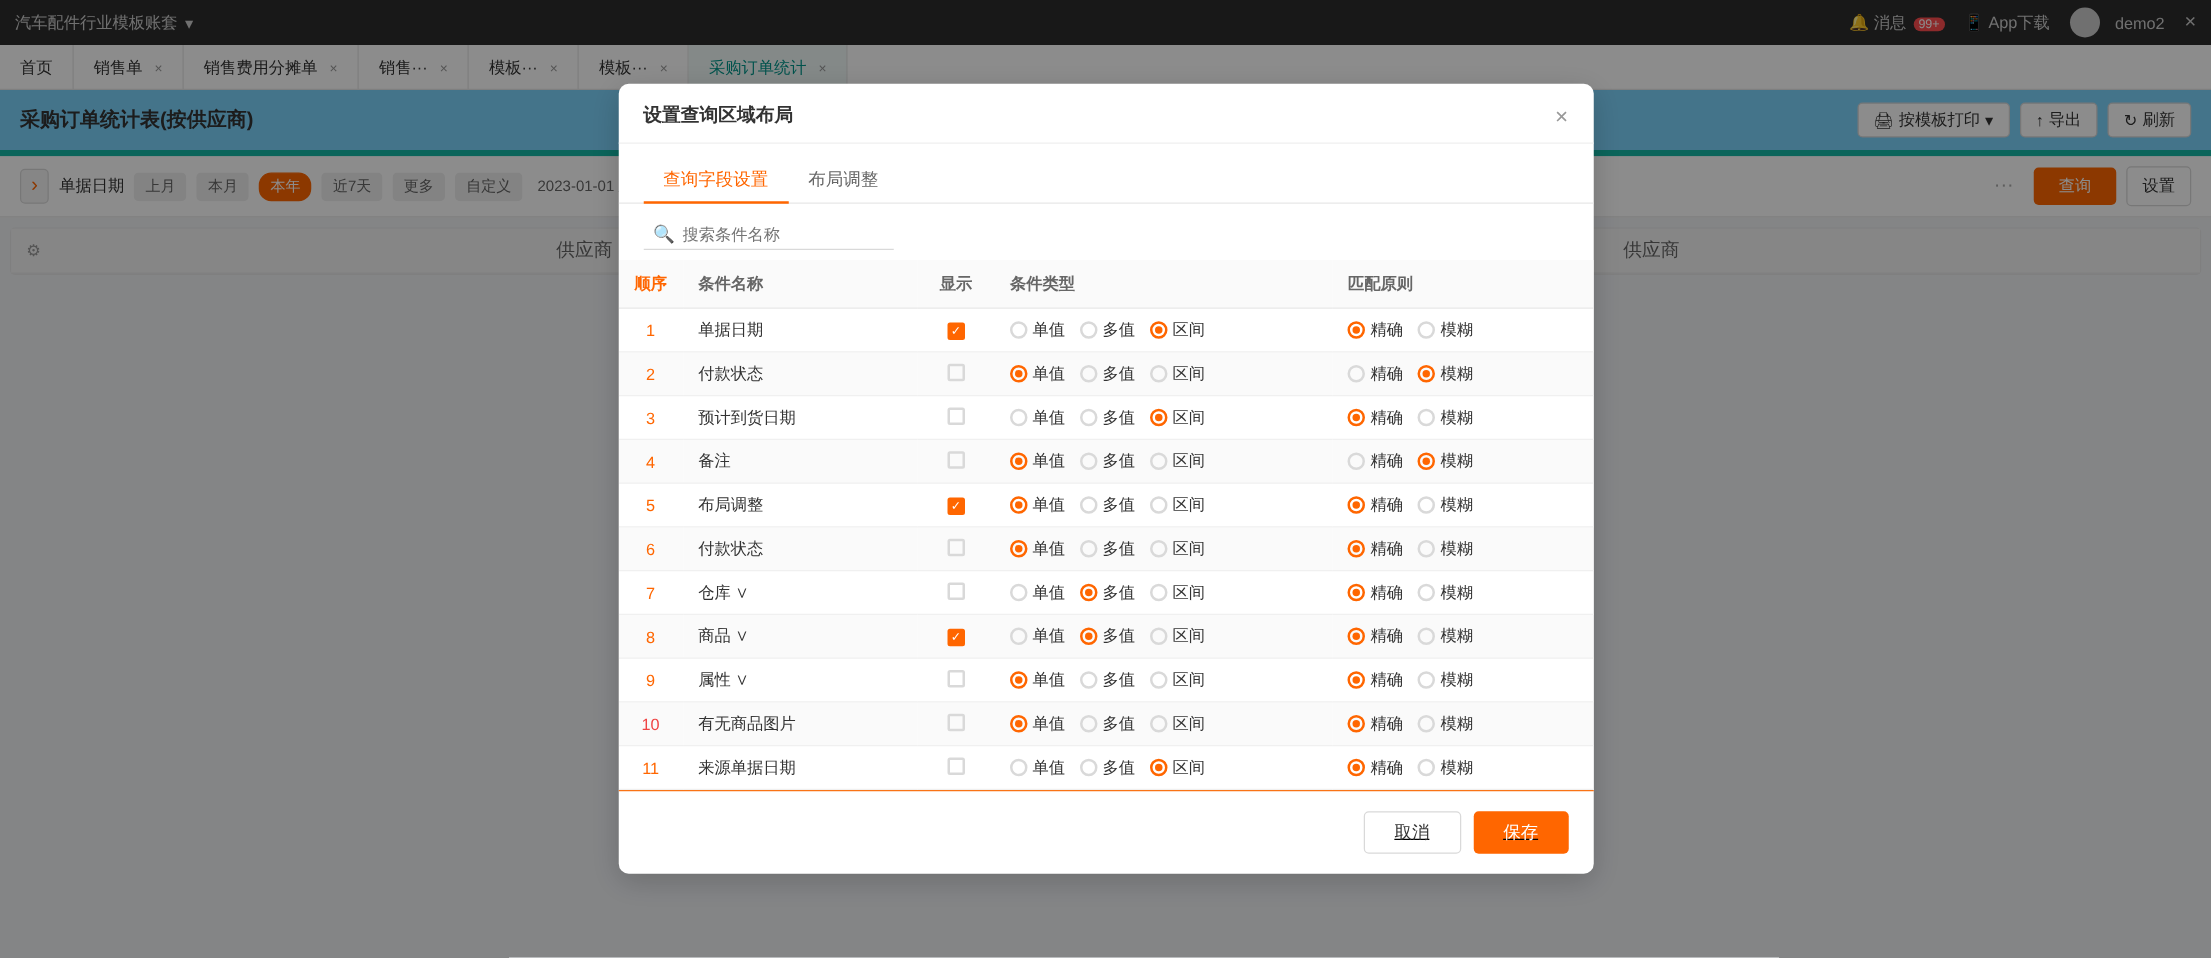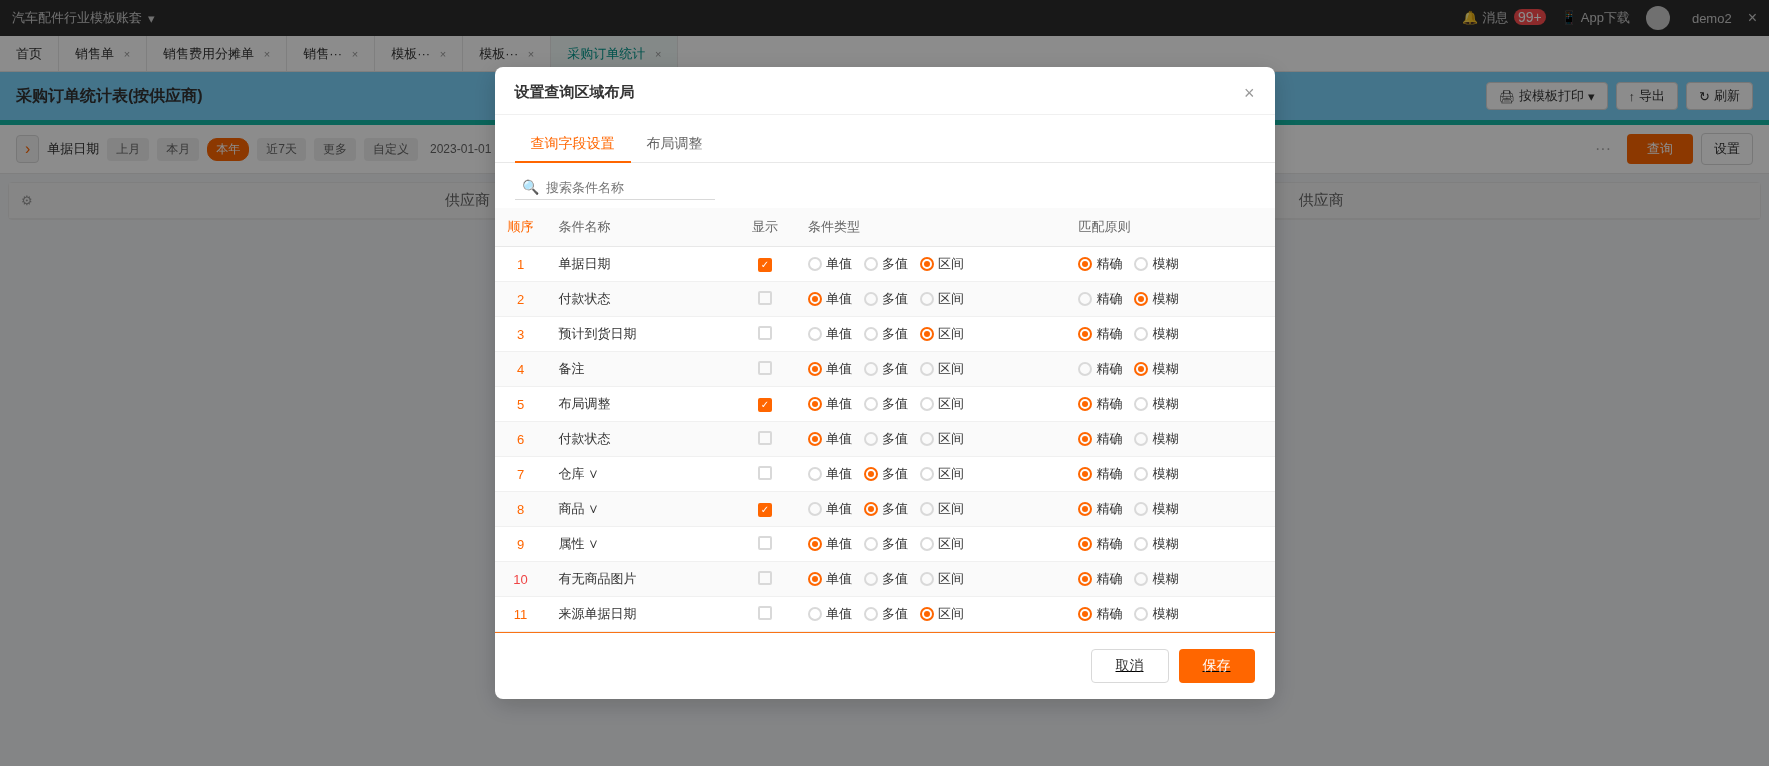--- a/index.html
+++ b/index.html
@@ -10,21 +10,21 @@
       background: #2d2d2d;
       height: 36px;
       display: flex;
       align-items: center;
       justify-content: space-between;
       padding: 0 12px;
       color: #fff;
     }
     .top-nav-left { font-size: 13px; color: #ccc; display: flex; align-items: center; gap: 6px; }
     .top-nav-right { display: flex; align-items: center; gap: 16px; font-size: 13px; color: #ccc; }
-    .top-nav-right .badge { background: #ff4d4f; color: #fff; border-radius: 8px; padding: 0 4px; font-size: 14px; margin-left: 2px; margin-top: 13px; }
+    .top-nav-right .badge { background: #ff4d4f; color: #fff; border-radius: 8px; padding: 0 4px; font-size: 10px; margin-left: 2px; margin-top: 13px; }
     .close-x { color: #ccc; cursor: pointer; font-size: 16px; }
 
     
     .tab-bar {
       background: #fff;
       height: 36px;
       display: flex;
       align-items: center;
       padding: 0 0;
       border-bottom: 1px solid #e8e8e8;
@@ -177,21 +177,21 @@
 
     
     .dialog-table { flex: 1; overflow-y: auto; }
     table { width: 100%; border-collapse: collapse; }
     thead tr { background: #fafafa; }
     th {
       padding: 10px 12px;
       text-align: left;
       font-size: 13px;
       color: #666;
-      font-weight: normal;
+      font-weight: bold;
       border-bottom: 1px solid #e8e8e8;
     }
     td {
       padding: 8px 12px;
       font-size: 13px;
       color: #333;
       border-bottom: 1px solid #f0f0f0;
       vertical-align: middle;
     }
     .num-col { width: 50px; text-align: center; color: #f60; }
@@ -228,21 +228,21 @@
     <span style="cursor:pointer;">▾</span>
   </div>
   <div class="top-nav-right">
     <span style="cursor:pointer;">
       🔔 <span>消息</span>
       <span class="badge">99+</span>
     </span>
     <span style="cursor:pointer;">
       📱 <span>App下载</span>
     </span>
-    <span style="cursor:pointer; display:flex; align-items:center; gap:22px;">
+    <span style="cursor:pointer; display:flex; align-items:center; gap:12px;">
       <span style="width:24px;height:24px;border-radius:50%;background:#ccc;display:inline-block;"></span>
       <span>demo2</span>
     </span>
     <span class="close-x">×</span>
   </div>
 </div>
 
 <div class="tab-bar">
   <div class="tab-item">首页</div>
   <div class="tab-item">销售单 <span class="tab-close">×</span></div>

